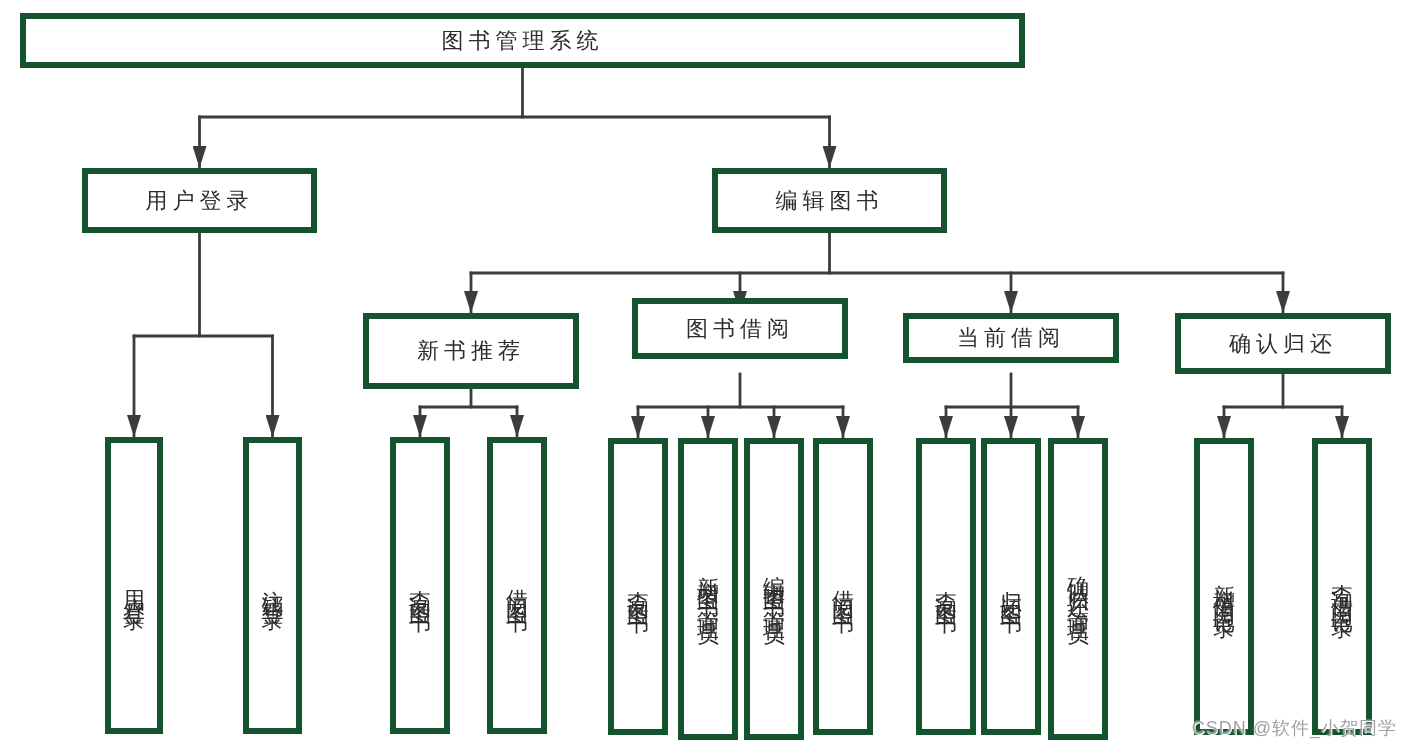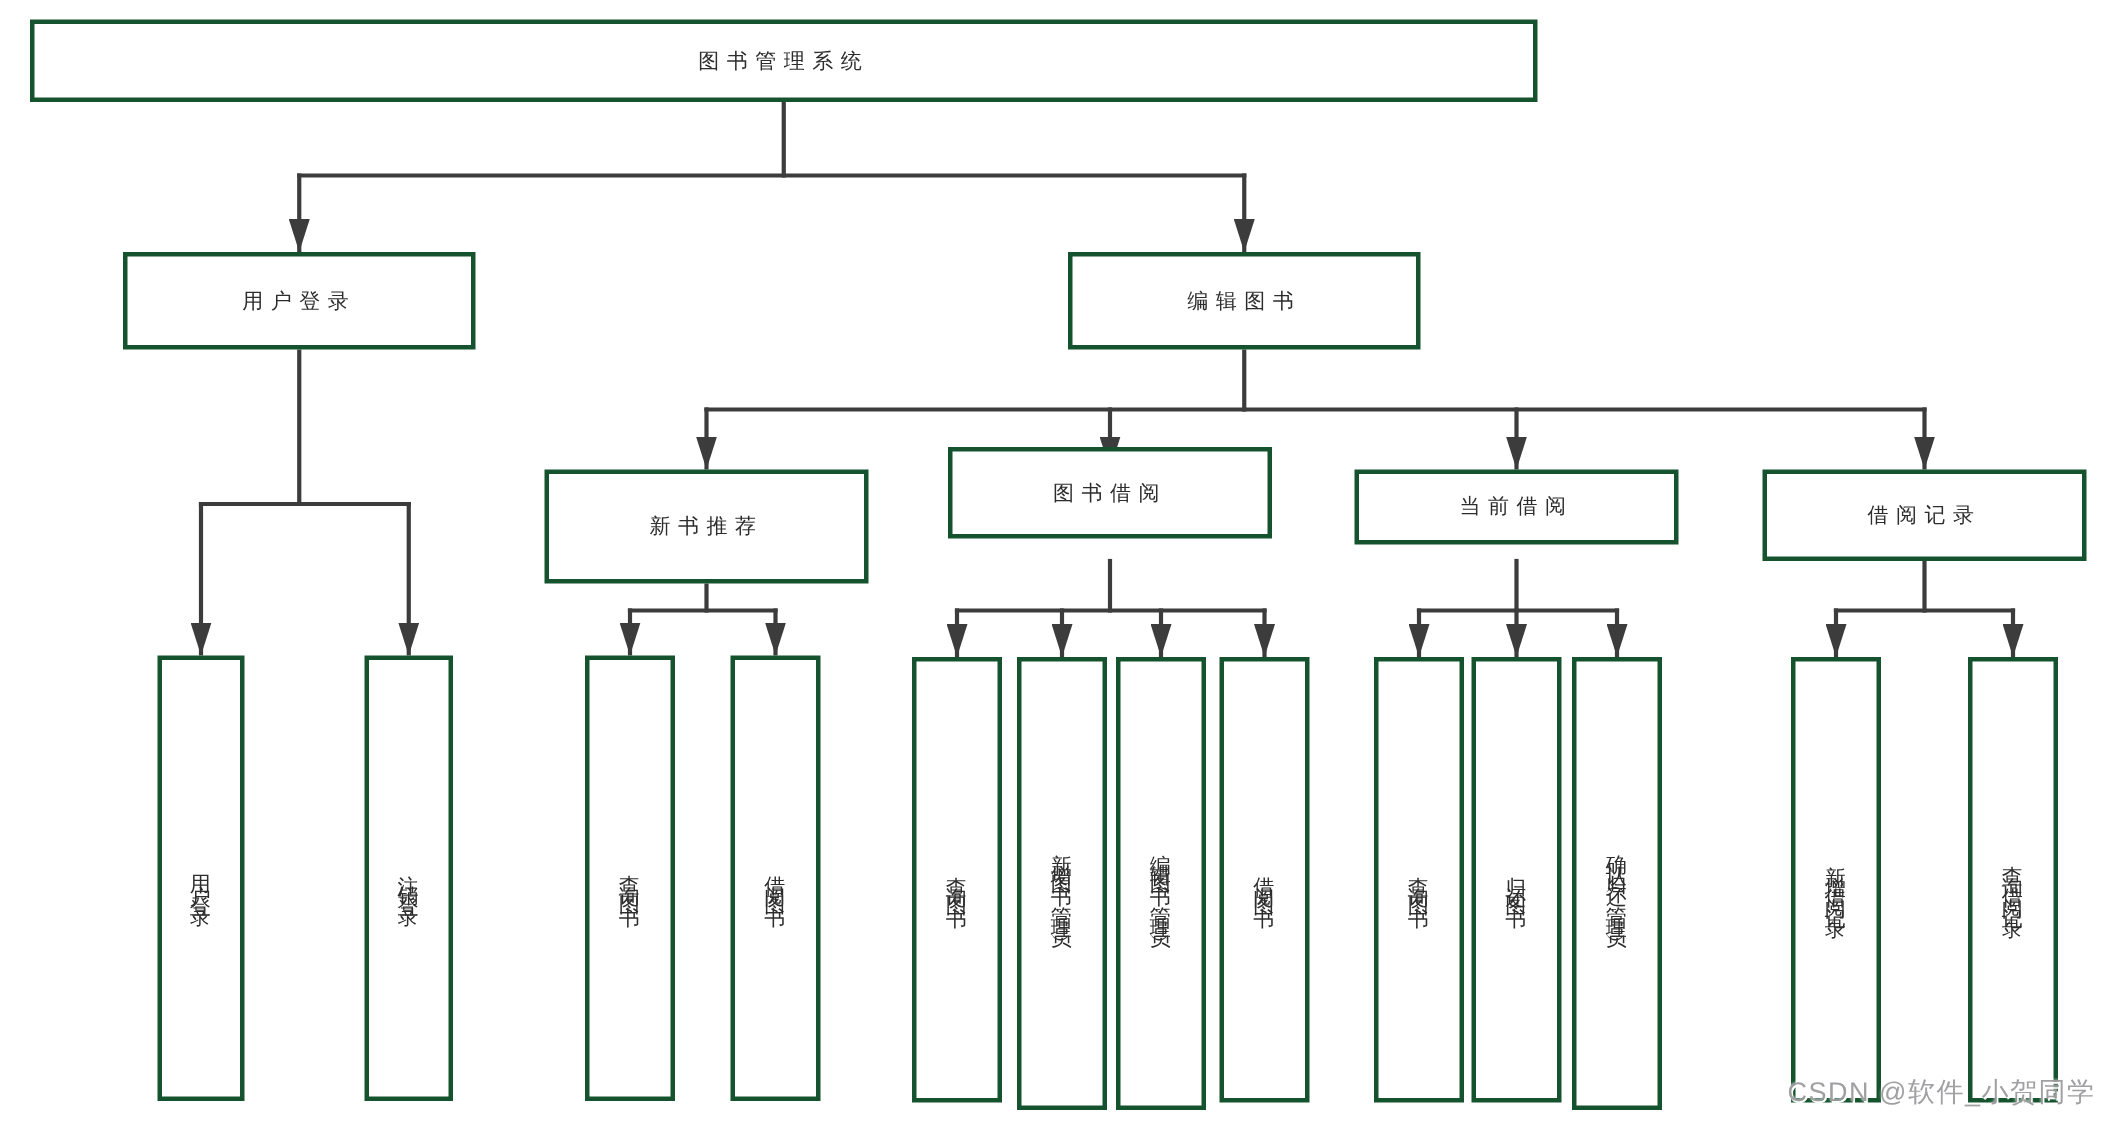--- a/index.html
+++ b/index.html
@@ -3,26 +3,26 @@
 <meta charset="utf-8">
 <style>
   html,body{margin:0;padding:0;background:#ffffff;}
   body{font-family:"Liberation Sans", sans-serif;}
   #canvas{position:relative;width:1405px;height:747px;background:#ffffff;overflow:hidden;}
   #wires{position:absolute;left:0;top:0;width:1405px;height:747px;}
   .node{
     position:absolute;
     box-sizing:border-box;
     background:#ffffff;
-    border:3px solid #14532d;
+    border:6px solid #14532d;
     display:flex;
     align-items:center;
     justify-content:center;
     color:#2d2d2d;
-    font-size:14px;
+    font-size:22px;
     z-index:2;
   }
   .node.h{letter-spacing:5px;white-space:nowrap;}
   .node.v{
     writing-mode:vertical-rl;
     text-orientation:mixed;
     letter-spacing:7px;
     line-height:1;
   }
   .watermark{
@@ -93,21 +93,21 @@
   </svg>
 
   <div class="node h" style="left:20px;top:13px;width:1005px;height:55px">图书管理系统</div>
 
   <div class="node h" style="left:82px;top:168px;width:235px;height:65px">用户登录</div>
   <div class="node h" style="left:712px;top:168px;width:235px;height:65px">编辑图书</div>
 
   <div class="node h" style="left:363px;top:313px;width:216px;height:76px">新书推荐</div>
   <div class="node h" style="left:632px;top:298px;width:216px;height:61px">图书借阅</div>
   <div class="node h" style="left:903px;top:313px;width:216px;height:50px">当前借阅</div>
-  <div class="node h" style="left:1175px;top:313px;width:216px;height:61px">借阅记录</div>
+  <div class="node h" style="left:1175px;top:313px;width:216px;height:61px">确认归还</div>
 
   <div class="node v" style="left:105px;top:437px;width:58px;height:297px">用户登录</div>
   <div class="node v" style="left:243px;top:437px;width:59px;height:297px">注销登录</div>
 
   <div class="node v" style="left:390px;top:437px;width:60px;height:297px">查询图书</div>
   <div class="node v" style="left:487px;top:437px;width:60px;height:297px">借阅图书</div>
 
   <div class="node v" style="left:608px;top:438px;width:60px;height:297px">查询图书</div>
   <div class="node v" style="left:678px;top:438px;width:60px;height:302px">新增图书（管理员）</div>
   <div class="node v" style="left:744px;top:438px;width:60px;height:302px">编辑图书（管理员）</div>

